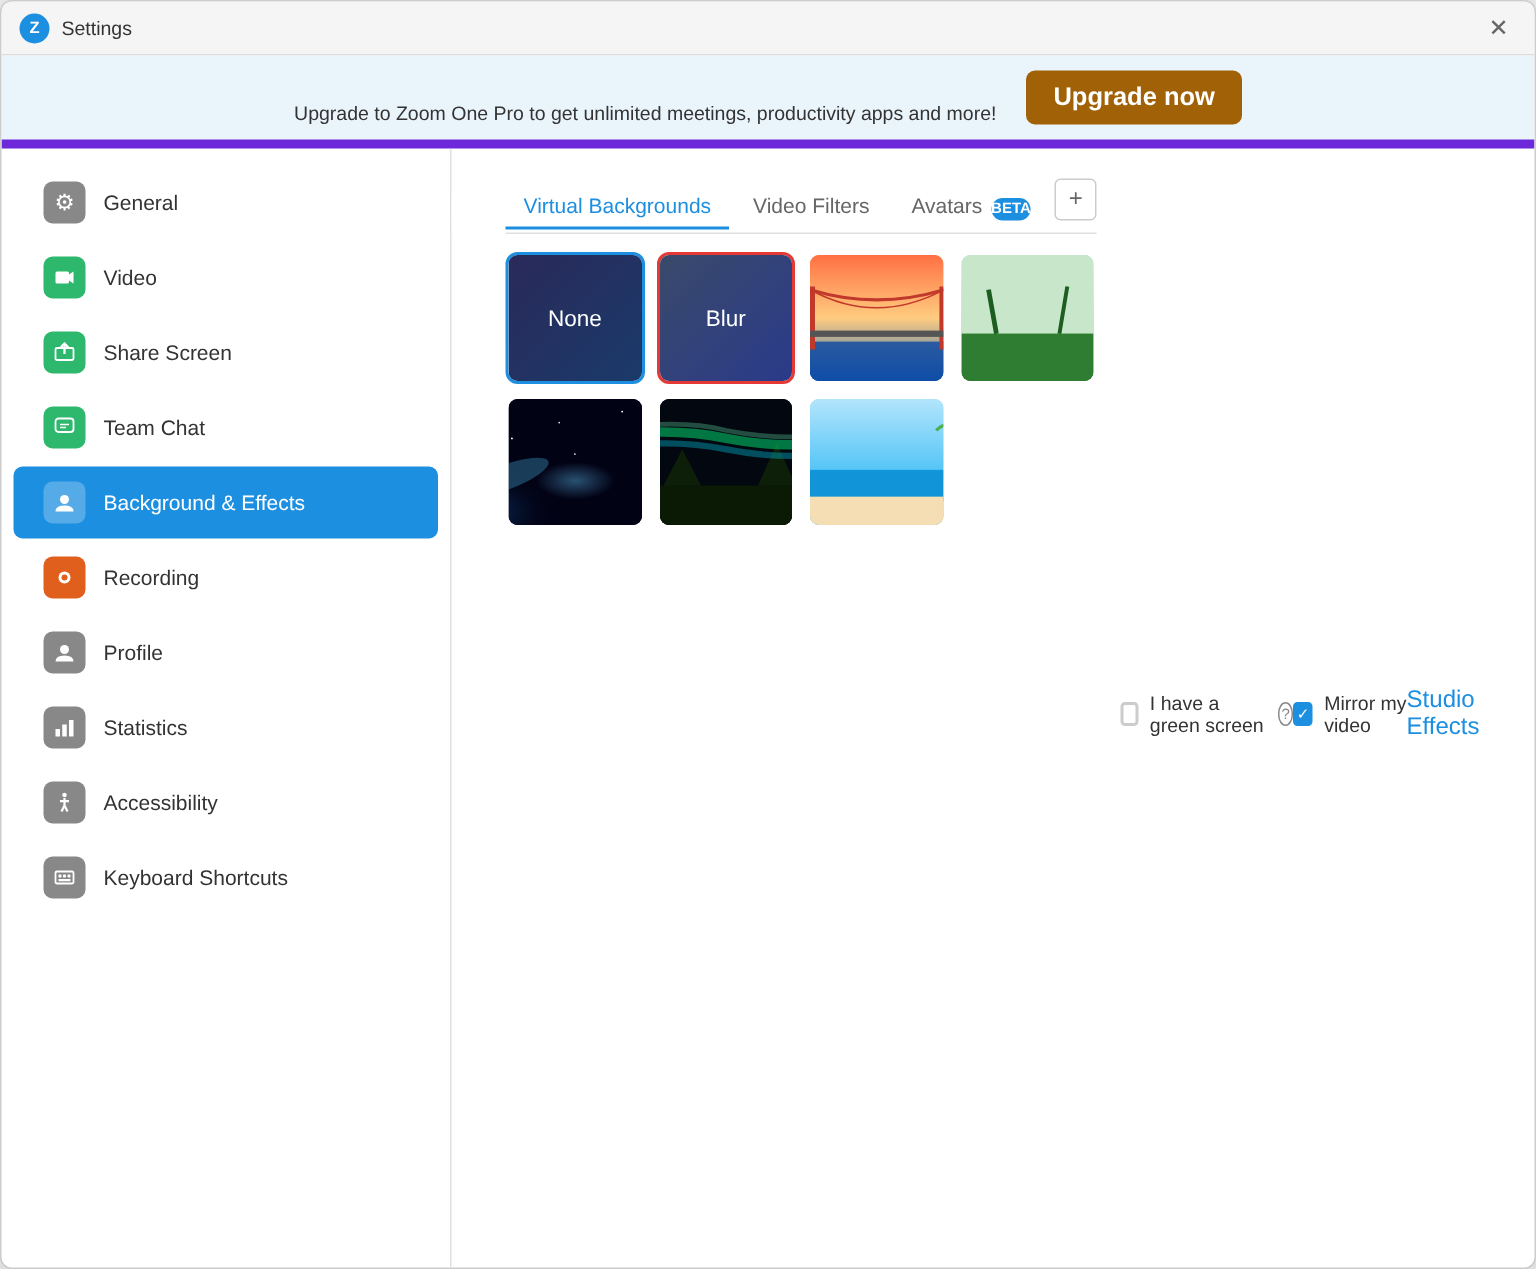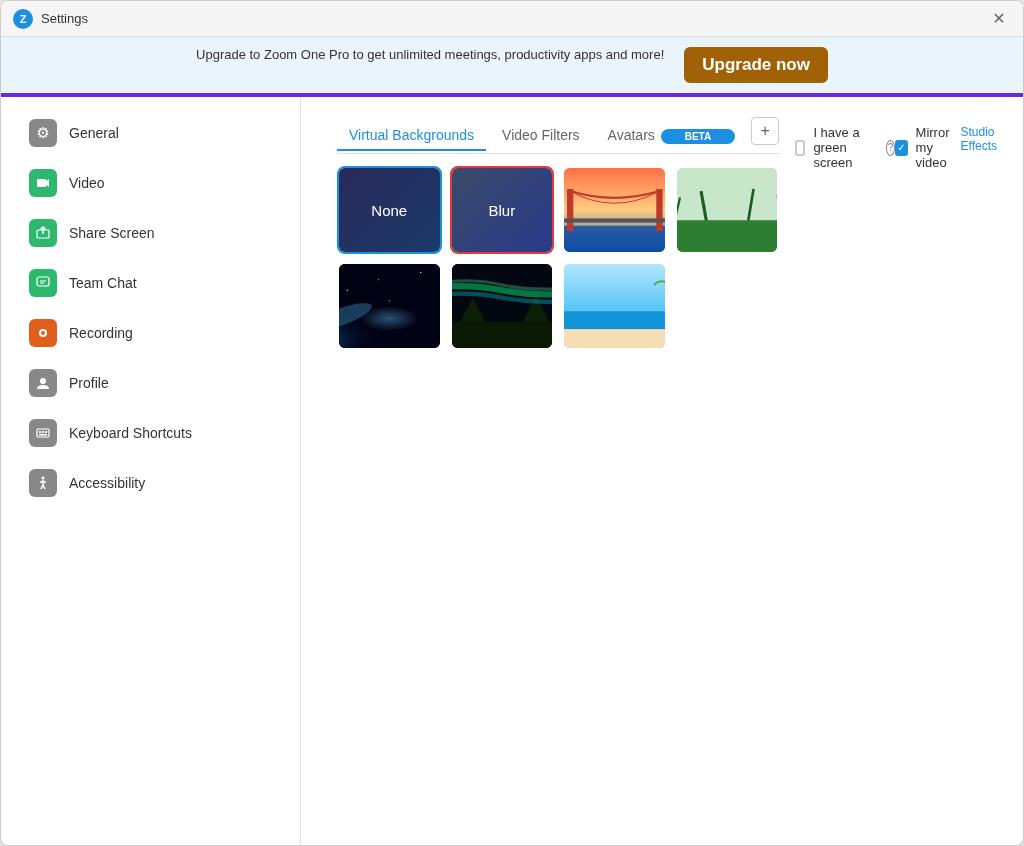--- a/index.html
+++ b/index.html
@@ -61,24 +61,24 @@
       cursor: pointer;
       display: flex;
       align-items: center;
       justify-content: center;
       color: #666;
       font-size: 16px;
       border-radius: 4px;
     }
     .upgrade-banner {
       background: #eaf4fb;
-      border-bottom: 4px solid #6d28d9;
+      border-bottom: 6px solid #6d28d9;
       padding: 10px 20px;
       display: flex;
-      align-items: flex-start;
+      align-items: flex-end;
       justify-content: center;
       gap: 20px;
       flex-shrink: 0;
     }
     .upgrade-text {
       font-size: 13px;
       color: #333;
     }
     .upgrade-btn {
       background: #a16207;
@@ -193,21 +193,21 @@
     .tab.active {
       color: #1d8fe1;
       border-bottom: 2px solid #1d8fe1;
       font-weight: 500;
     }
     .beta-badge {
       background: #1d8fe1;
       color: white;
       font-size: 10px;
       font-weight: bold;
-      padding: 2px 24px;
+      padding: 2px 0;
       border-radius: 10px;
       margin-left: 2px;
     }
     .tab-add-btn {
       margin-left: auto;
       width: 28px;
       height: 28px;
       border: 1px solid #ccc;
       border-radius: 4px;
       background: none;
@@ -296,21 +296,21 @@
       height: 40%;
       background: linear-gradient(90deg, transparent, rgba(0,255,100,0.3), rgba(0,200,255,0.3), transparent);
       filter: blur(6px);
     }
     .bg-beach {
       background: linear-gradient(180deg, #87ceeb 0%, #4fc3f7 40%, #29b6f6 50%, #f5deb3 70%, #c8a96e 100%);
       height: 100%;
     }
     .footer-options {
       display: flex;
-      align-items: flex-start;
+      align-items: center;
       padding-top: 8px;
     }
     .checkbox-group {
       display: flex;
       align-items: center;
       gap: 8px;
     }
     .checkbox {
       width: 16px;
       height: 16px;
@@ -335,21 +335,21 @@
       display: flex;
       align-items: center;
       justify-content: center;
       color: #888;
       font-size: 10px;
       cursor: pointer;
     }
     .studio-effects-link {
       margin-left: auto;
       color: #1d8fe1;
-      font-size: 12px;
+      font-size: 16px;
       cursor: pointer;
       text-decoration: none;
     }
     .option-label {
       font-size: 13px;
       color: #333;
     }
   </style>
 </head>
 <body>
@@ -398,61 +398,80 @@
       <div class="sidebar-item">
         <div class="sidebar-icon icon-chat">
           <svg width="14" height="14" viewBox="0 0 14 14" fill="white">
               <rect x="1" y="1" width="12" height="9" rx="2" fill="none" stroke="white" stroke-width="1.2"></rect>
               <line x1="4" y1="5" x2="10" y2="5" stroke="white" stroke-width="1"></line>
               <line x1="4" y1="7" x2="8" y2="7" stroke="white" stroke-width="1"></line>
             </svg>
         </div>
         <span>Team Chat</span>
       </div>
+      <div class="sidebar-item active">
+        <div class="sidebar-icon icon-bg">
+          <svg width="14" height="14" viewBox="0 0 14 14" fill="white">
+              <circle cx="7" cy="5" r="3"></circle>
+              <path d="M1 13 Q1 9 7 9 Q13 9 13 13" fill="white"></path>
+            </svg>
+        </div>
+        <span>Background &amp; Effects</span>
+      </div>
       <div class="sidebar-item">
         <div class="sidebar-icon icon-recording">
           <svg width="14" height="14" viewBox="0 0 14 14" fill="white">
               <circle cx="7" cy="7" r="4" fill="white"></circle>
               <circle cx="7" cy="7" r="2" fill="#e15f1d"></circle>
             </svg>
         </div>
         <span>Recording</span>
       </div>
       <div class="sidebar-item">
         <div class="sidebar-icon icon-profile">
           <svg width="14" height="14" viewBox="0 0 14 14" fill="white">
               <circle cx="7" cy="5" r="3"></circle>
               <path d="M1 13 Q1 9 7 9 Q13 9 13 13" fill="white"></path>
             </svg>
         </div>
         <span>Profile</span>
+      </div>
+      <div class="sidebar-item">
+        <div class="sidebar-icon icon-stats">
+          <svg width="14" height="14" viewBox="0 0 14 14" fill="white">
+              <rect x="1" y="8" width="3" height="5"></rect>
+              <rect x="5.5" y="5" width="3" height="8"></rect>
+              <rect x="10" y="2" width="3" height="11"></rect>
+            </svg>
+        </div>
+        <span>Statistics</span>
+      </div>
+      <div class="sidebar-item">
+        <div class="sidebar-icon icon-accessibility">
+          <svg width="14" height="14" viewBox="0 0 14 14" fill="white">
+              <circle cx="7" cy="2" r="1.5"></circle>
+              <line x1="7" y1="4" x2="7" y2="9" stroke="white" stroke-width="1.5"></line>
+              <line x1="4" y1="6" x2="10" y2="6" stroke="white" stroke-width="1.5"></line>
+              <line x1="7" y1="9" x2="5" y2="13" stroke="white" stroke-width="1.5"></line>
+              <line x1="7" y1="9" x2="9" y2="13" stroke="white" stroke-width="1.5"></line>
+            </svg>
+        </div>
+        <span>Accessibility</span>
       </div>
       <div class="sidebar-item">
         <div class="sidebar-icon icon-keyboard">
           <svg width="14" height="14" viewBox="0 0 14 14" fill="white">
               <rect x="1" y="3" width="12" height="8" rx="1" fill="none" stroke="white" stroke-width="1.2"></rect>
               <rect x="3" y="5" width="2" height="2" rx="0.3" fill="white"></rect>
               <rect x="6" y="5" width="2" height="2" rx="0.3" fill="white"></rect>
               <rect x="9" y="5" width="2" height="2" rx="0.3" fill="white"></rect>
               <rect x="3" y="8" width="8" height="1.5" rx="0.3" fill="white"></rect>
             </svg>
         </div>
         <span>Keyboard Shortcuts</span>
-      </div>
-      <div class="sidebar-item">
-        <div class="sidebar-icon icon-accessibility">
-          <svg width="14" height="14" viewBox="0 0 14 14" fill="white">
-              <circle cx="7" cy="2" r="1.5"></circle>
-              <line x1="7" y1="4" x2="7" y2="9" stroke="white" stroke-width="1.5"></line>
-              <line x1="4" y1="6" x2="10" y2="6" stroke="white" stroke-width="1.5"></line>
-              <line x1="7" y1="9" x2="5" y2="13" stroke="white" stroke-width="1.5"></line>
-              <line x1="7" y1="9" x2="9" y2="13" stroke="white" stroke-width="1.5"></line>
-            </svg>
-        </div>
-        <span>Accessibility</span>
       </div>
     </div>
 
     <div class="content-area">
 
       <div class="video-preview">
         <button class="video-copy-btn">
           <svg width="14" height="14" viewBox="0 0 14 14" fill="none" stroke="white" stroke-width="1.2">
               <rect x="2" y="3" width="8" height="9" rx="1"></rect>
               <rect x="4" y="1" width="8" height="9" rx="1" fill="rgba(255,255,255,0.2)"></rect>

